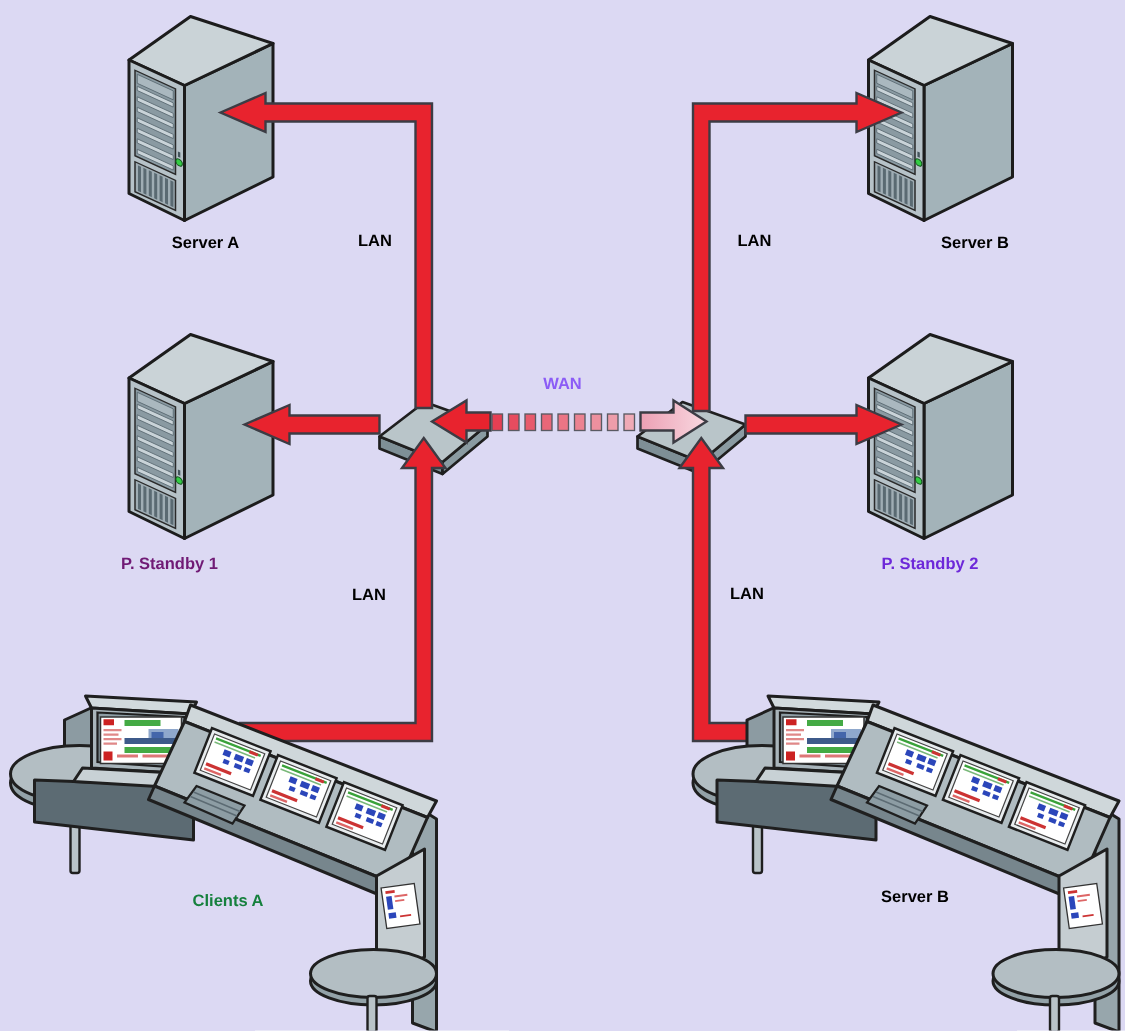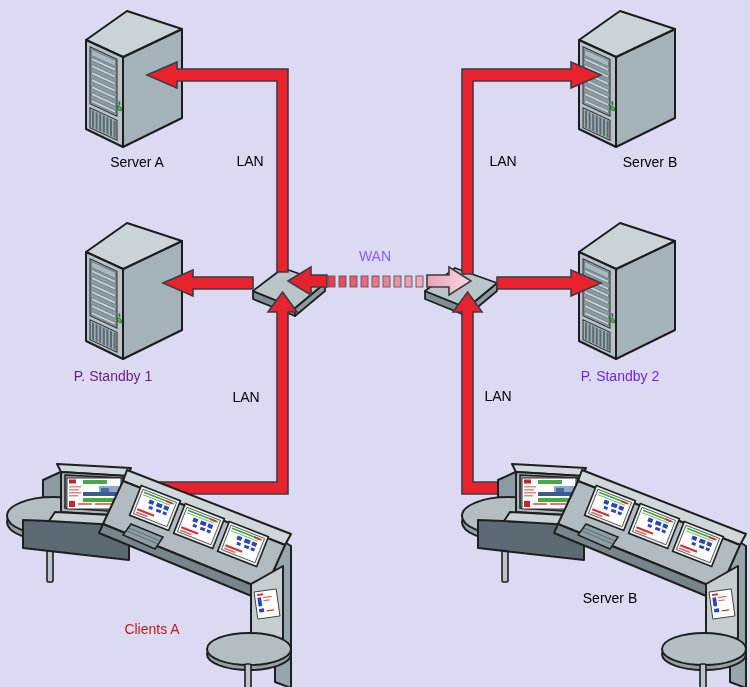--- a/index.html
+++ b/index.html
@@ -6,22 +6,22 @@
   #stage{
     position:relative;
     width:750px;height:687px;
     overflow:hidden;
     font-family:"Liberation Sans", sans-serif;
   }
   #stage svg{position:absolute;left:0;top:0;}
   .lbl{
     position:absolute;
     transform:translate(-50%,-50%);
-    font-weight:normal;
-    font-size:14px;
+    font-weight:bold;
+    font-size:11px;
     color:#000;
     white-space:nowrap;
     letter-spacing:0px;
   }
 </style>
 </head>
 <body>
 
 <div id="stage">
 <svg width="750" height="687" viewBox="0 0 750 687">
@@ -212,15 +212,15 @@
 
 <div class="lbl" style="left: 137px; top: 162px; color: rgb(0, 0, 0);">Server A</div>
 <div class="lbl" style="left: 610px; top: 162px; color: rgb(0, 0, 0); margin-left: 40px;">Server B</div>
 <div class="lbl" style="left: 250px; top: 161px; color: rgb(0, 0, 0);">LAN</div>
 <div class="lbl" style="left: 503px; top: 161px; color: rgb(0, 0, 0);">LAN</div>
 <div class="lbl" style="left: 375px; top: 256px; color: #8b5cf6;">WAN</div>
 <div class="lbl" style="left: 113px; top: 376px; color: #701a75;">P. Standby 1</div>
 <div class="lbl" style="left: 620px; top: 376px; color: #6d28d9;">P. Standby 2</div>
 <div class="lbl" style="left: 246px; top: 397px; color: rgb(0, 0, 0);">LAN</div>
 <div class="lbl" style="left: 498px; top: 396px; color: rgb(0, 0, 0);">LAN</div>
-<div class="lbl" style="left: 152px; top: 601px; color: #b91c1c; margin-top: 28px;">Clients A</div>
+<div class="lbl" style="left: 152px; top: 601px; color: #15803d;">Clients A</div>
 <div class="lbl" style="left: 610px; top: 598px; color: rgb(0, 0, 0);">Server B</div>
 
 </div>
 </body></html>

